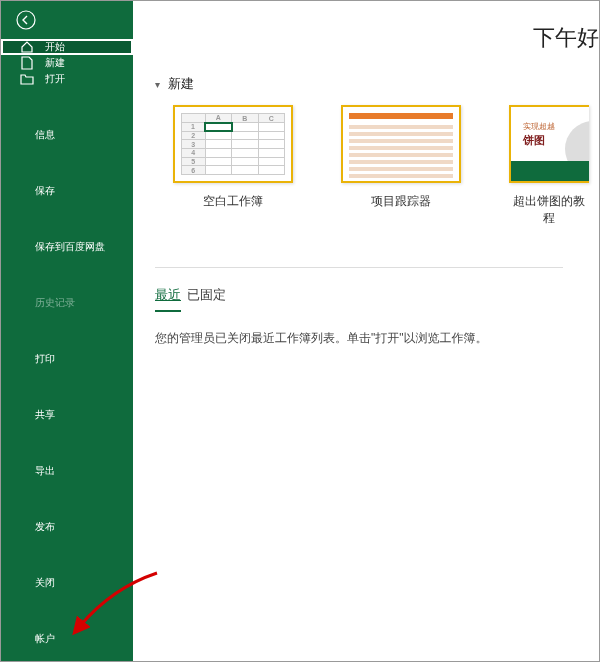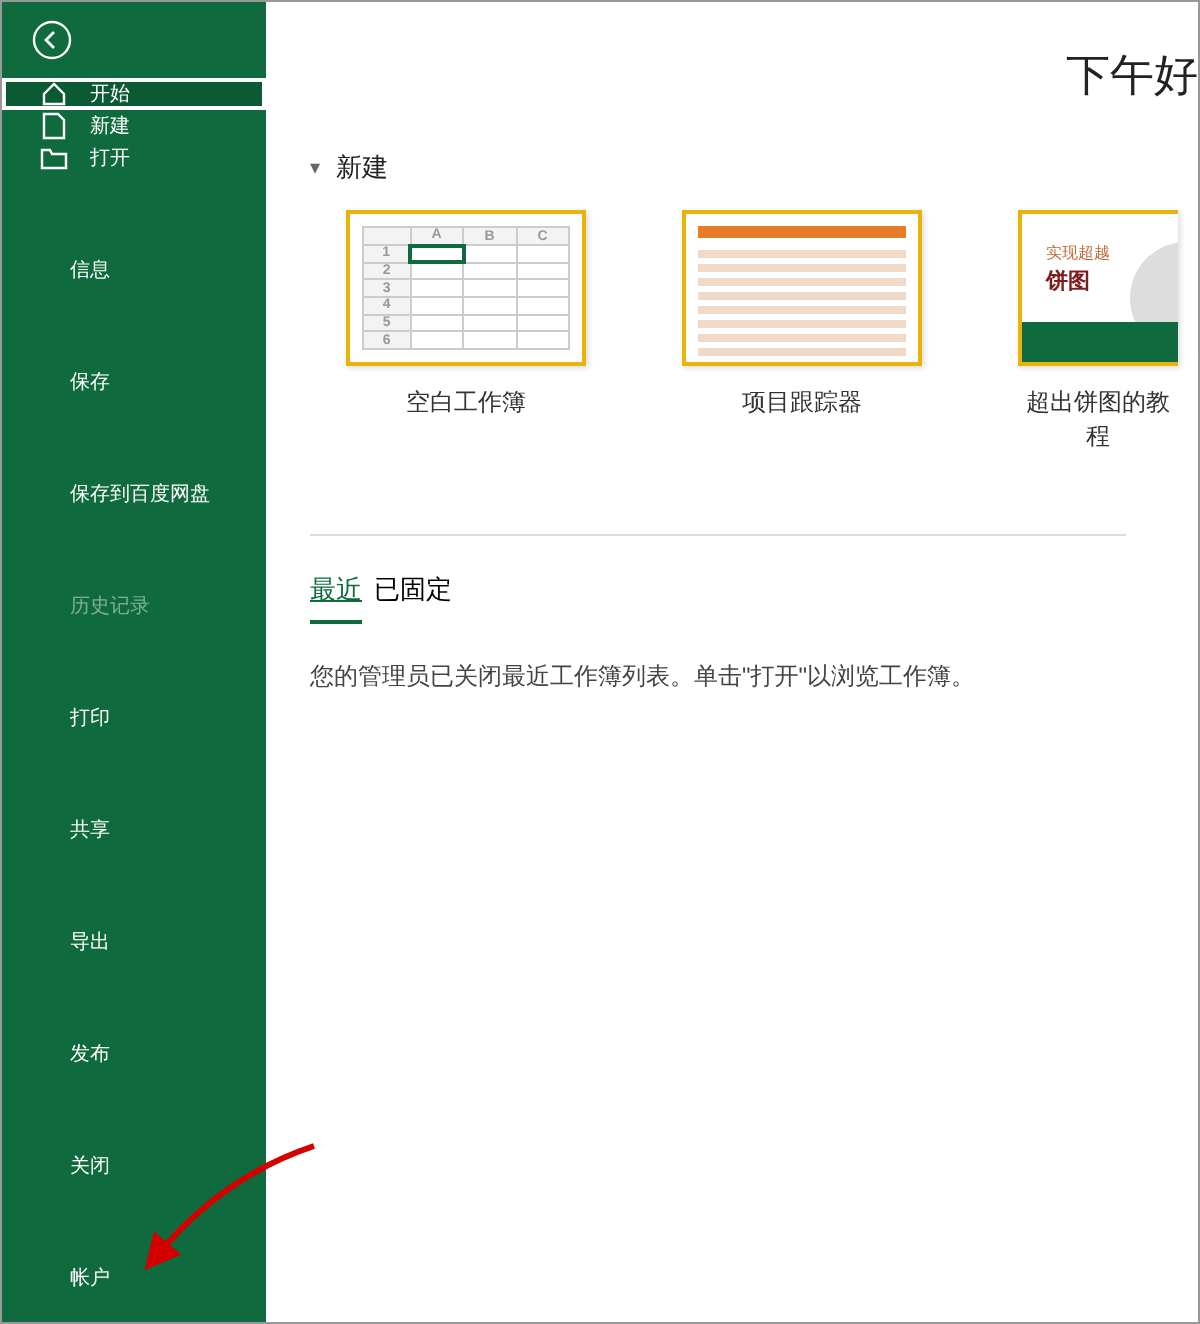--- a/index.html
+++ b/index.html
@@ -35,21 +35,21 @@
   .tracker-th .rows{position:absolute;top:18px;left:6px;right:6px;}
   .tracker-th .rows div{height:4px;background:#f0d9c6;margin-bottom:3px;}
   
   .pie-th { border-right:none;}
   .pie-th .lab1{position:absolute;top:14px;left:12px;font-size:8px;color:#c06a3a;}
   .pie-th .lab2{position:absolute;top:26px;left:12px;font-size:11px;color:#7f1d1d;font-weight:700;}
   .pie-th .band{position:absolute;bottom:0;left:0;right:0;height:20px;background:#0f6b3d;}
   .pie-th .circ{position:absolute;right:-32px;top:14px;width:56px;height:56px;border-radius:50%;background:#ddd;}
   .hr { border:none; border-top:1px solid #ddd; margin:40px 0 18px 0; width:92%; }
   .tabs { display:flex; gap:6px; font-size:13px; margin-bottom:18px;}
-  .tab { padding-bottom:6px; color:#000000; cursor:pointer;}
+  .tab { padding-bottom:6px; color:#404040; cursor:pointer;}
   .tab.active { color:#0f6b3d; border-bottom:2px solid #0f6b3d; text-decoration:underline;}
   .msg { font-size:12px; color:#444; }
   
   .arrow { position:absolute; left:72px; bottom:24px; pointer-events:none;}
 </style>
 </head>
 <body>
 
 <div class="app">
   <div class="sidebar">

